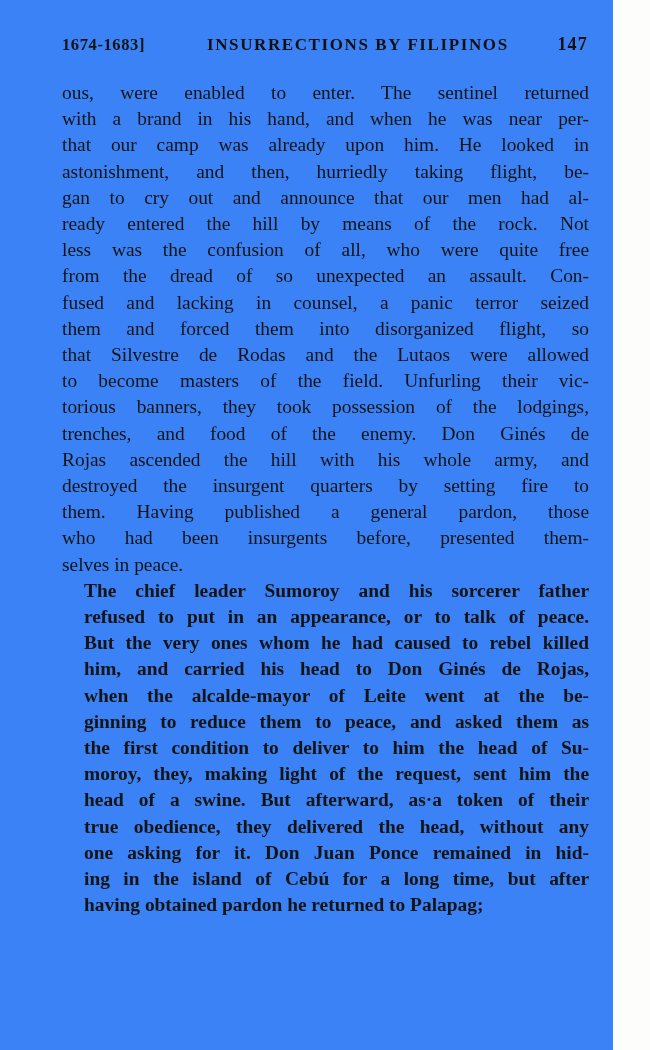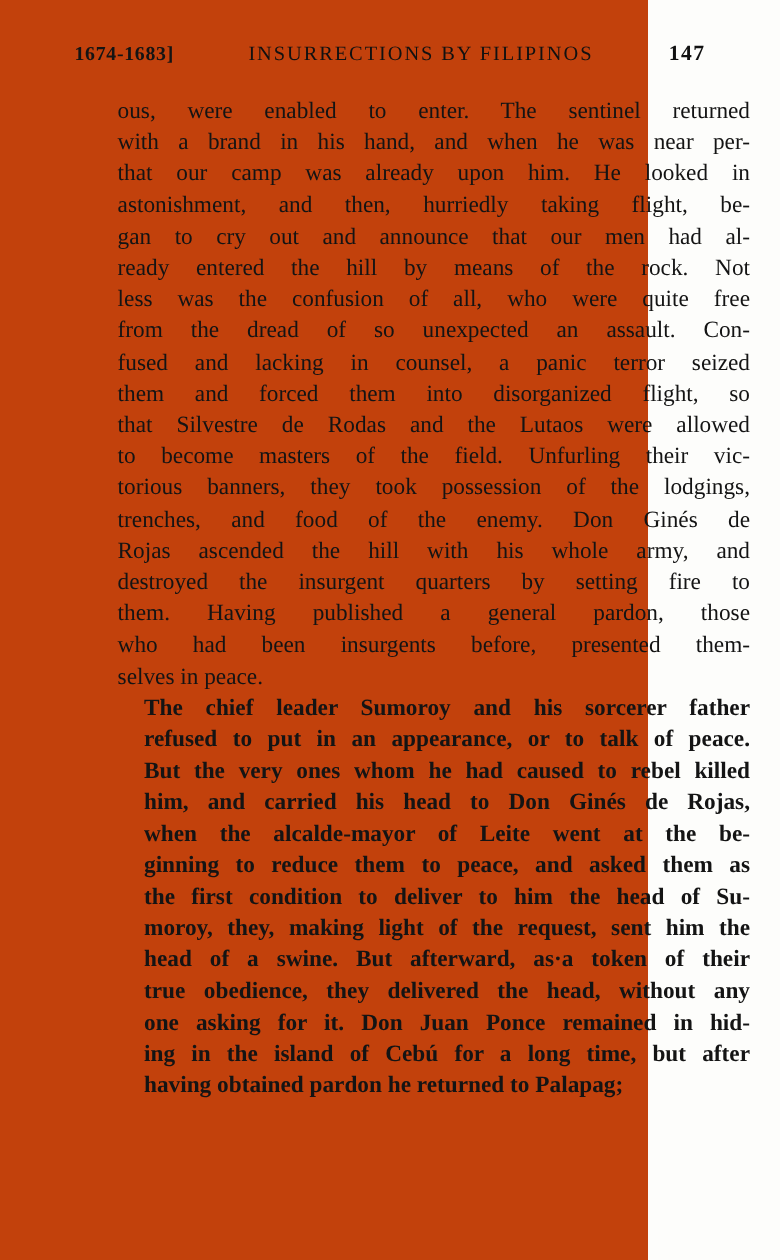--- a/index.html
+++ b/index.html
@@ -13,23 +13,23 @@
     font-family: "Liberation Serif", "DejaVu Serif", serif;
     color: #121212;
     overflow: hidden;
     position: relative;
   }
 
   .page {
     position: absolute;
     left: 0;
     top: 0;
-    width: 540px;
+    width: 613px;
     height: 1050px;
-    background: #c2410c;
+    background: #3b82f6;
   }
 
   
   .running-head {
     position: absolute;
     left: 62px;
     top: 34px;
     width: 526px;
     height: 26px;
     display: flex;
@@ -40,41 +40,40 @@
   .head-folio-range {
     font-size: 16.5px;
     letter-spacing: 0.6px;
     color: #141414;
     font-weight: 600;
     font-variant-numeric: oldstyle-nums;
   }
   .head-title {
     font-size: 17px;
     letter-spacing: 1.6px;
-    font-weight: 400;
+    font-weight: 700;
     color: #111;
     margin-left: 26px;
     margin-right: auto;
     padding-left: 36px;
   }
   .head-page-number {
     font-size: 18px;
     font-weight: 700;
     letter-spacing: 1.2px;
     color: #111;
     font-variant-numeric: oldstyle-nums;
   }
 
   
   .body-text {
     position: absolute;
     left: 62px;
     top: 80px;
     width: 527px;
-    margin-left: 36px;
   }
   .para {
     margin: 0;
     font-size: 19.4px;
     line-height: 26.2px;
     text-align: justify;
     text-justify: inter-word;
     color: #141414;
     -webkit-font-smoothing: none;
   }

